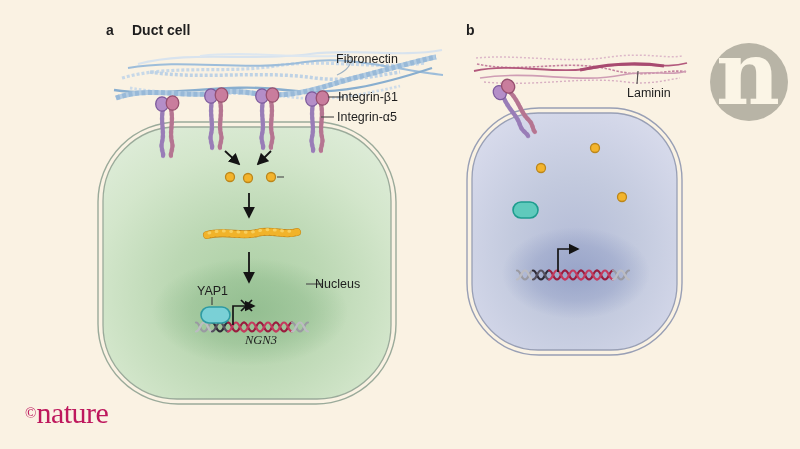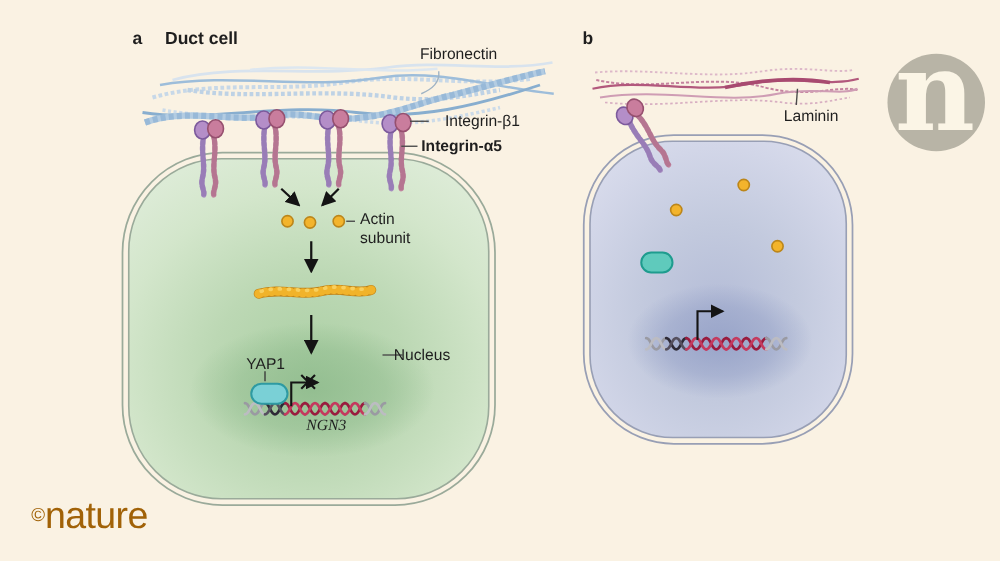--- a/index.html
+++ b/index.html
@@ -4,21 +4,21 @@
 <style>
   html,body{margin:0;padding:0;}
   .canvas{position:relative;width:800px;height:449px;background:#faf2e3;overflow:hidden;
           font-family:"Liberation Sans", sans-serif;}
   svg{position:absolute;left:0;top:0;}
   .lbl{position:absolute;font:12.5px/1.22 "Liberation Sans", sans-serif;color:#1e1e1e;white-space:normal;}
   .one{white-space:nowrap;}
   .tag{font-weight:bold;font-size:14px;}
   .title{font-weight:bold;font-size:14px;white-space:nowrap;}
   .ital{font-style:italic;}
-  .copyright{position:absolute;left:25px;top:396px;color:#a16207;font-family:Liberation Sans, sans-serif;white-space:nowrap;}
+  .copyright{position:absolute;left:25px;top:396px;color:#be185d;font-family:Liberation Serif, serif;white-space:nowrap;}
   .copyright .sym{font-size:15px;vertical-align:5px;}
   .copyright .name{font-size:30px;letter-spacing:-0.5px;}
 </style>
 </head>
 <body>
 
 <div class="canvas">
 
 <svg width="800" height="449" viewBox="0 0 800 449">
   <defs>
@@ -169,24 +169,23 @@
 
   <path d="M638,71 L637,84" stroke="#4a4a4a" stroke-width="1.1"></path>
 
   <circle cx="749" cy="82" r="39" fill="#b8b4a6"></circle>
   <text x="748" y="104" text-anchor="middle" font-family="DejaVu Serif, serif" font-weight="bold" font-size="88" fill="#fbf5e6">n</text>
 </svg>
 
 <div class="lbl tag" style="left:106px;top:22px;">a</div>
 <div class="lbl title" style="left:132px;top:22px;text-align:center;">Duct cell</div>
 
-<div class="lbl one" style="left:336px;top:36px;">Fibronectin</div>
-<div class="lbl one" style="left:356px;top:90px;">Integrin-β1</div>
-<div class="lbl one" style="left:337px;top:110px;font-weight:bold;">Integrin-α5</div>
-<div class="lbl" style="left:288px;top:168px;width:58px;">Actin subunit</div>
+<div class="lbl one" style="left:336px;top:52px;">Fibronectin</div>
+<div class="lbl one" style="left:338px;top:90px;">Integrin-β1</div>
+<div class="lbl one" style="left:337px;top:110px;">Integrin-α5</div>
 <div class="lbl one" style="left:315px;top:277px;">Nucleus</div>
 <div class="lbl one" style="left:197px;top:284px;">YAP1</div>
 <div class="lbl one ital" style="left:245px;top:333px;font-family:Liberation Serif, serif;">NGN3</div>
 
 <div class="lbl tag" style="left:466px;top:22px;">b</div>
 <div class="lbl one" style="left:627px;top:86px;">Laminin</div>
 
 <div class="copyright"><span class="sym">©</span><span class="name">nature</span></div>
 
 </div>

